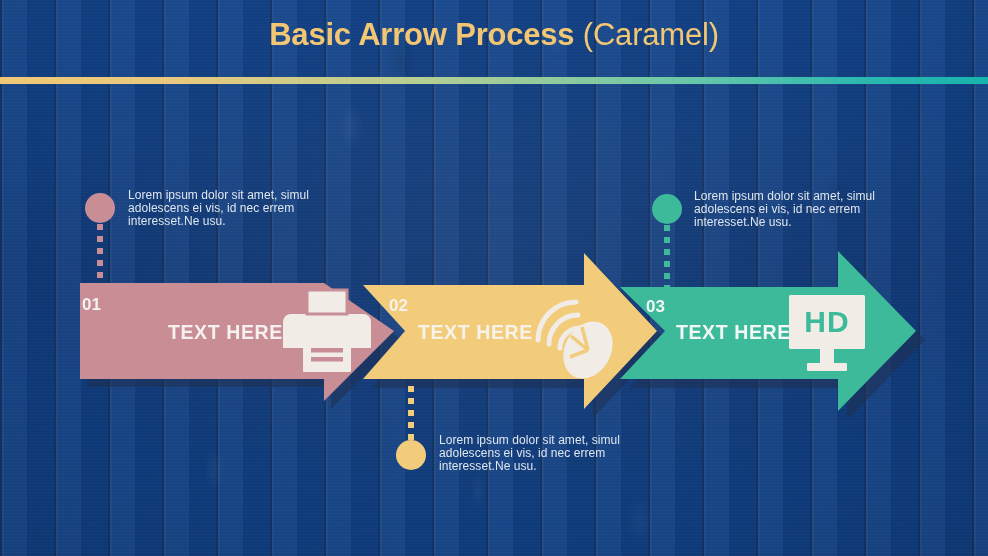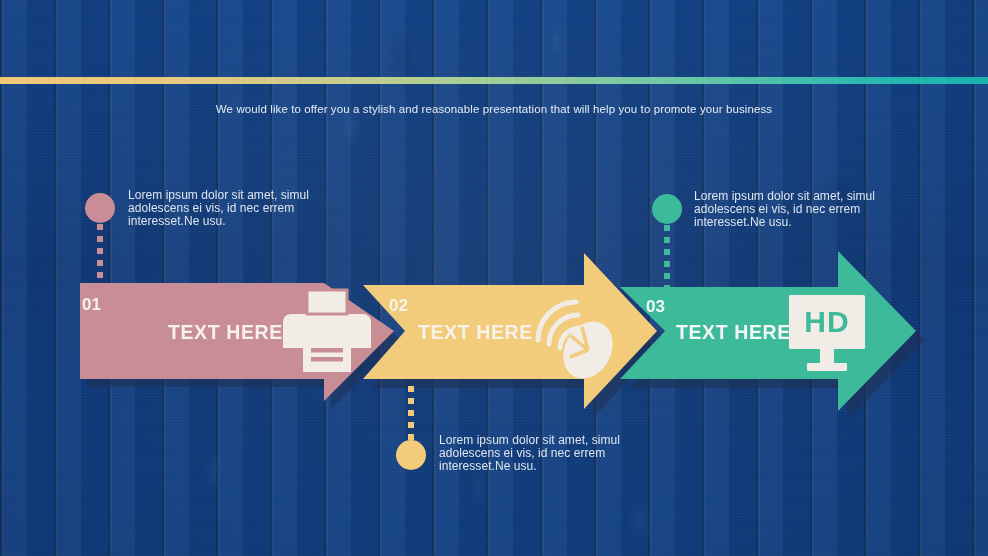--- a/index.html
+++ b/index.html
@@ -100,24 +100,27 @@
 </style>
 </head>
 <body>
 
 <div id="slide">
 
   <div class="wood"></div>
   <div class="wood-knots"></div>
   <div class="wood-vig"></div>
 
+  <div class="title">
+    <span class="b">Basic Arrow Process</span>
+    <span class="n">(Caramel)</span>
+  </div>
 
   <div class="divider"></div>
 
-  <div class="subtitle">We would like to offer you a stylish and reasonable presentation that will help you to promote your business</div>
 
   <svg class="arrows" viewBox="0 0 988 556">
     <defs>
 
       <g id="ico-printer">
         <rect x="20" y="0" width="40" height="24" rx="1" fill="#f1ece6"></rect>
         <path d="M4 24 h72 a8 8 0 0 1 8 8 v26 h-88 v-26 a8 8 0 0 1 8 -8 z" fill="#f1ece6"></path>
         <rect x="16" y="48" width="48" height="34" rx="1" fill="#f1ece6"></rect>
         <rect x="24" y="58" width="32" height="4.5" fill="#c98d96"></rect>
         <rect x="24" y="67" width="32" height="4.5" fill="#c98d96"></rect>

